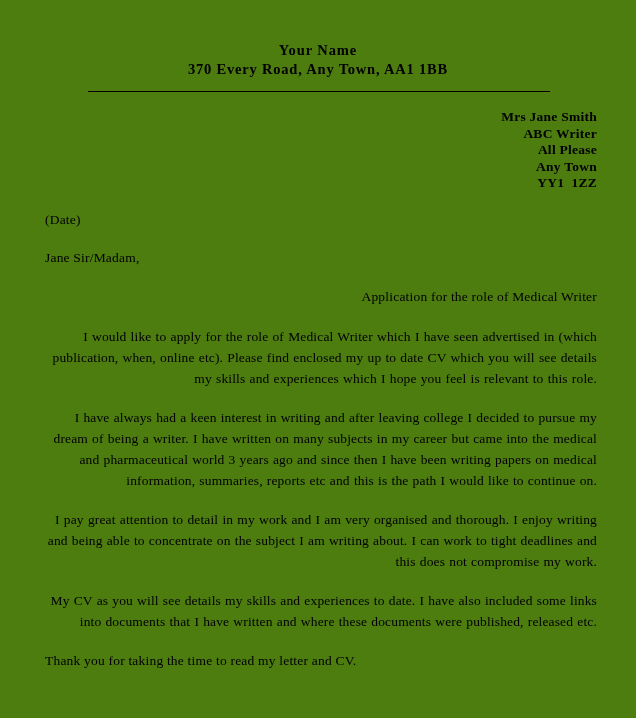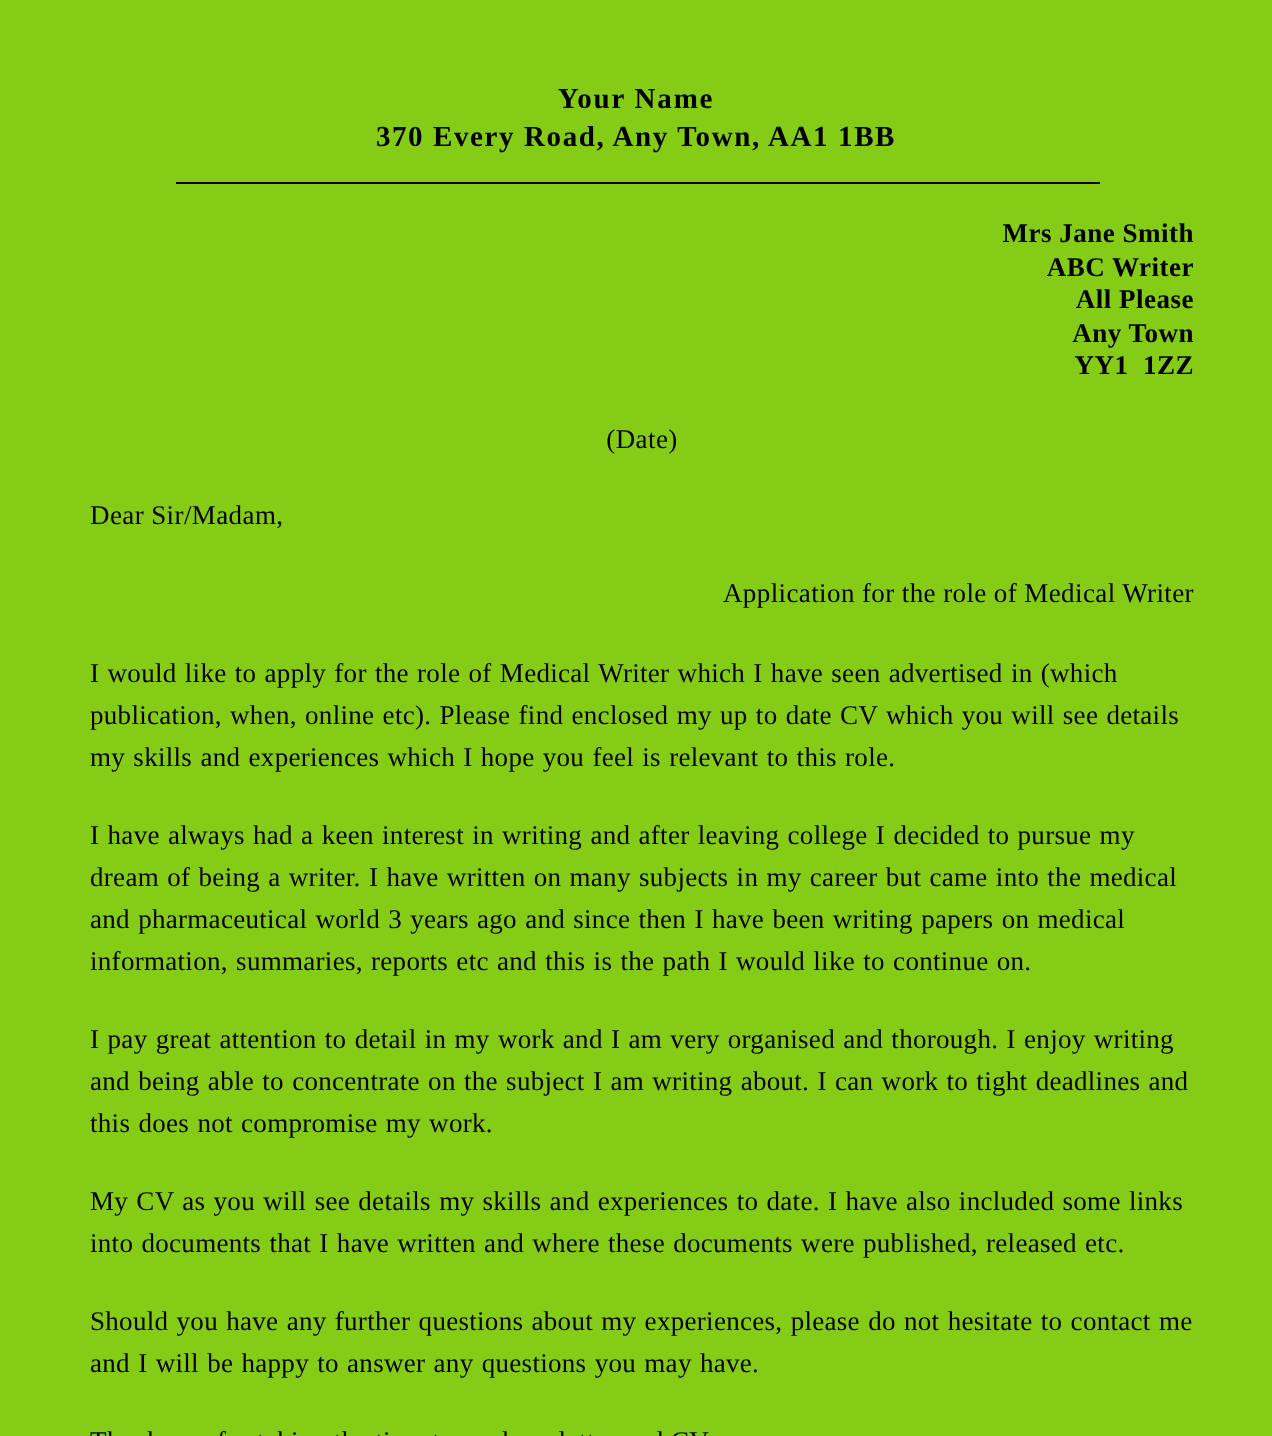--- a/index.html
+++ b/index.html
@@ -13,21 +13,21 @@
     height: 718px;
     font-family: "Liberation Serif", "DejaVu Serif", serif;
     color: #000000;
     overflow: hidden;
   }
 
   .page {
     position: relative;
     width: 636px;
     height: 718px;
-    background: #84cc16;
+    background: #4d7c0f;
   }
 
   
   .letterhead {
     text-align: center;
     padding-top: 41px;
   }
 
   .letterhead .name {
     font-size: 14.5px;
@@ -76,21 +76,20 @@
   .recipient div {
     white-space: pre;
     text-align: right;
   }
 
   .date-line {
     font-size: 13.5px;
     line-height: 16px;
     margin-top: 20px;
     letter-spacing: 0.2px;
-    text-align: center;
   }
 
   .salutation {
     font-size: 13.5px;
     line-height: 16px;
     margin-top: 22px;
     letter-spacing: 0.2px;
   }
 
   .subject {
@@ -99,21 +98,21 @@
     margin-top: 23px;
     letter-spacing: 0.2px;
     text-align: right;
   }
 
   
   .para {
     font-size: 13.5px;
     line-height: 21px;
     margin-top: 18px;
-    text-align: left;
+    text-align: right;
     letter-spacing: 0.15px;
     word-spacing: 0.6px;
   }
 
   .para:first-of-type {
     margin-top: 21px;
   }
 
   .closing-thanks {
     font-size: 13.5px;
@@ -141,30 +140,29 @@
     <div class="recipient">
       <div>Mrs Jane Smith</div>
       <div>ABC Writer</div>
       <div>All Please</div>
       <div>Any Town</div>
       <div>YY1  1ZZ</div>
     </div>
 
     <div class="date-line">(Date)</div>
 
-    <div class="salutation">Dear Sir/Madam,</div>
+    <div class="salutation">Jane Sir/Madam,</div>
 
     <div class="subject">Application for the role of Medical Writer</div>
 
     <p class="para">I would like to apply for the role of Medical Writer which I have seen advertised in (which publication, when, online etc). Please find enclosed my up to date CV which you will see details my skills and experiences which I hope you feel is relevant to this role.</p>
 
     <p class="para">I have always had a keen interest in writing and after leaving college I decided to pursue my dream of being a writer. I have written on many subjects in my career but came into the medical and pharmaceutical world 3 years ago and since then I have been writing papers on medical information, summaries, reports etc and this is the path I would like to continue on.</p>
 
     <p class="para">I pay great attention to detail in my work and I am very organised and thorough. I enjoy writing and being able to concentrate on the subject I am writing about. I can work to tight deadlines and this does not compromise my work.</p>
 
     <p class="para">My CV as you will see details my skills and experiences to date. I have also included some links into documents that I have written and where these documents were published, released etc.</p>
 
-    <p class="para">Should you have any further questions about my experiences, please do not hesitate to contact me and I will be happy to answer any questions you may have.</p>
 
     <div class="closing-thanks">Thank you for taking the time to read my letter and CV.</div>
 
   </div>
 </div>
 
 </body></html>

